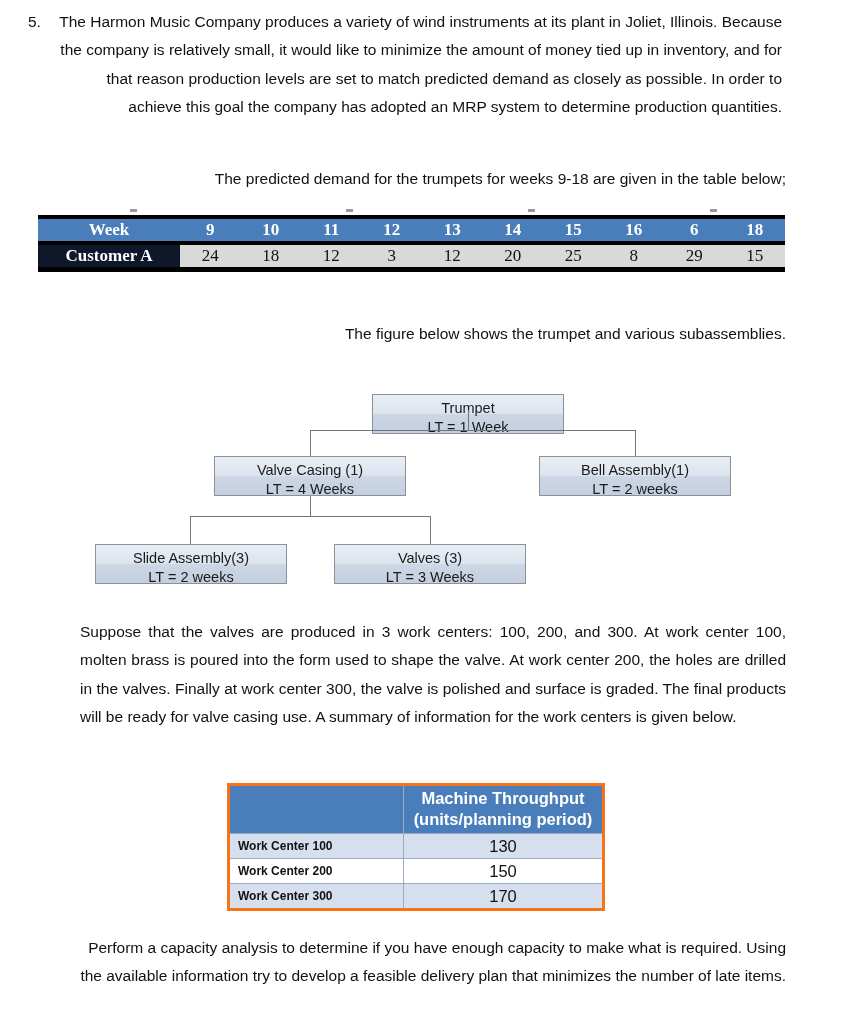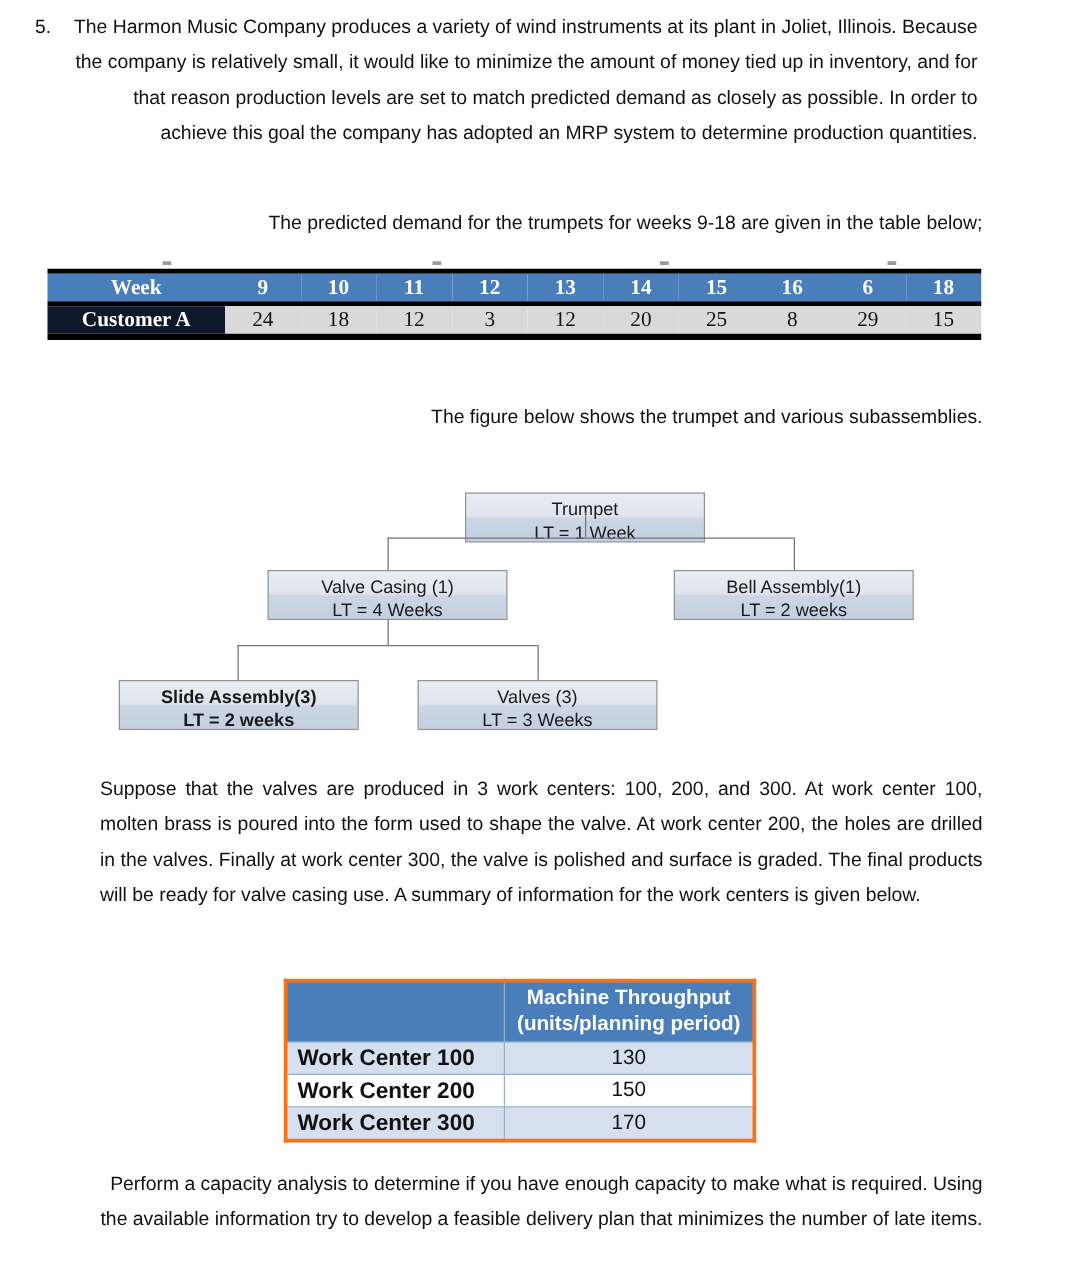--- a/index.html
+++ b/index.html
@@ -175,21 +175,21 @@
     color: #ffffff;
     font-weight: bold;
     font-size: 16.5px;
     line-height: 21px;
     text-align: center;
     border: 1px solid #9aabc4;
     padding: 2px 4px 3px 4px;
   }
   table.wc td.wcname {
     font-weight: bold;
-    font-size: 18px;
+    font-size: 12px;
     color: #111;
     text-align: left;
     padding: 2px 0 2px 8px;
     border: 1px solid #9aabc4;
     height: 20px;
   }
   table.wc td.wcval {
     font-size: 16.5px;
     color: #111;
     text-align: center;
@@ -321,21 +321,21 @@
   <div class="node" id="node-bell-assembly" style="left:539px; top:100px; width:192px; height:40px;">
     <span>Bell Assembly(1)</span>
     <span class="l2">LT = 2 weeks</span>
   </div>
 
   <div class="conn v" style="left:310px; top:140px; height:20px;"></div>
   <div class="conn h" style="left:190px; top:160px; width:240px;"></div>
   <div class="conn v" style="left:190px; top:160px; height:28px;"></div>
   <div class="conn v" style="left:430px; top:160px; height:28px;"></div>
 
-  <div class="node" id="node-slide-assembly" style="left:95px; top:188px; width:192px; height:40px;font-weight:bold;">
+  <div class="node" id="node-slide-assembly" style="left:95px; top:188px; width:192px; height:40px;">
     <span>Slide Assembly(3)</span>
     <span class="l2">LT = 2 weeks</span>
   </div>
 
   <div class="node" id="node-valves" style="left:334px; top:188px; width:192px; height:40px;">
     <span>Valves (3)</span>
     <span class="l2">LT = 3 Weeks</span>
   </div>
 </div>
 

